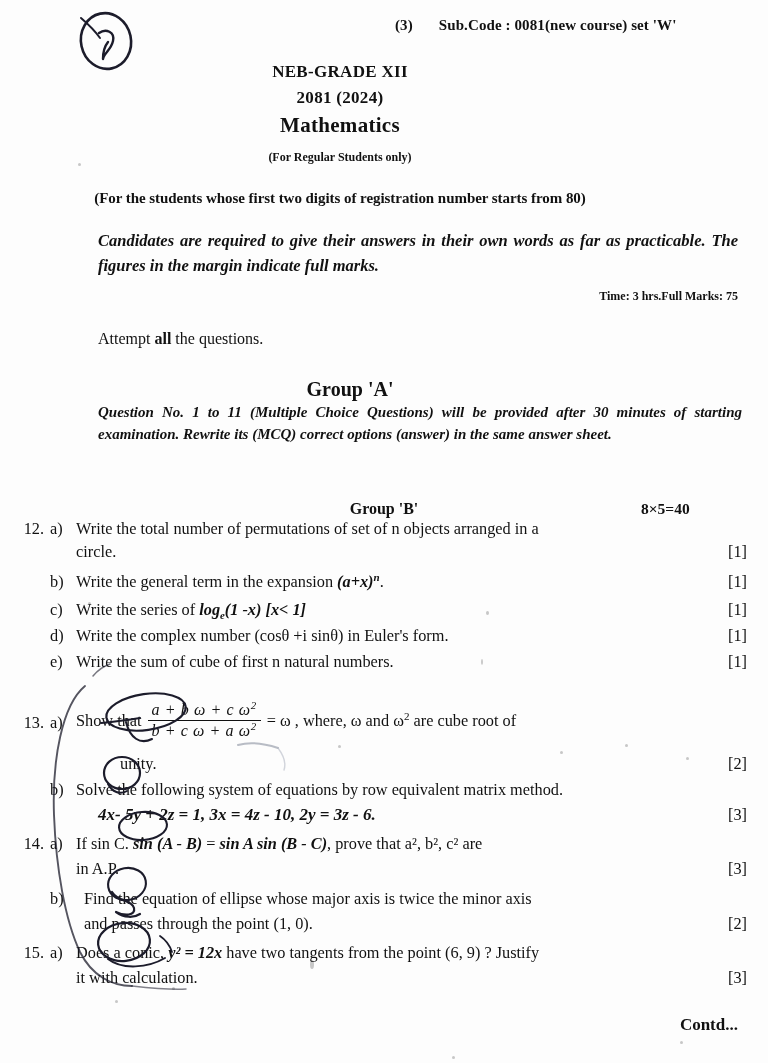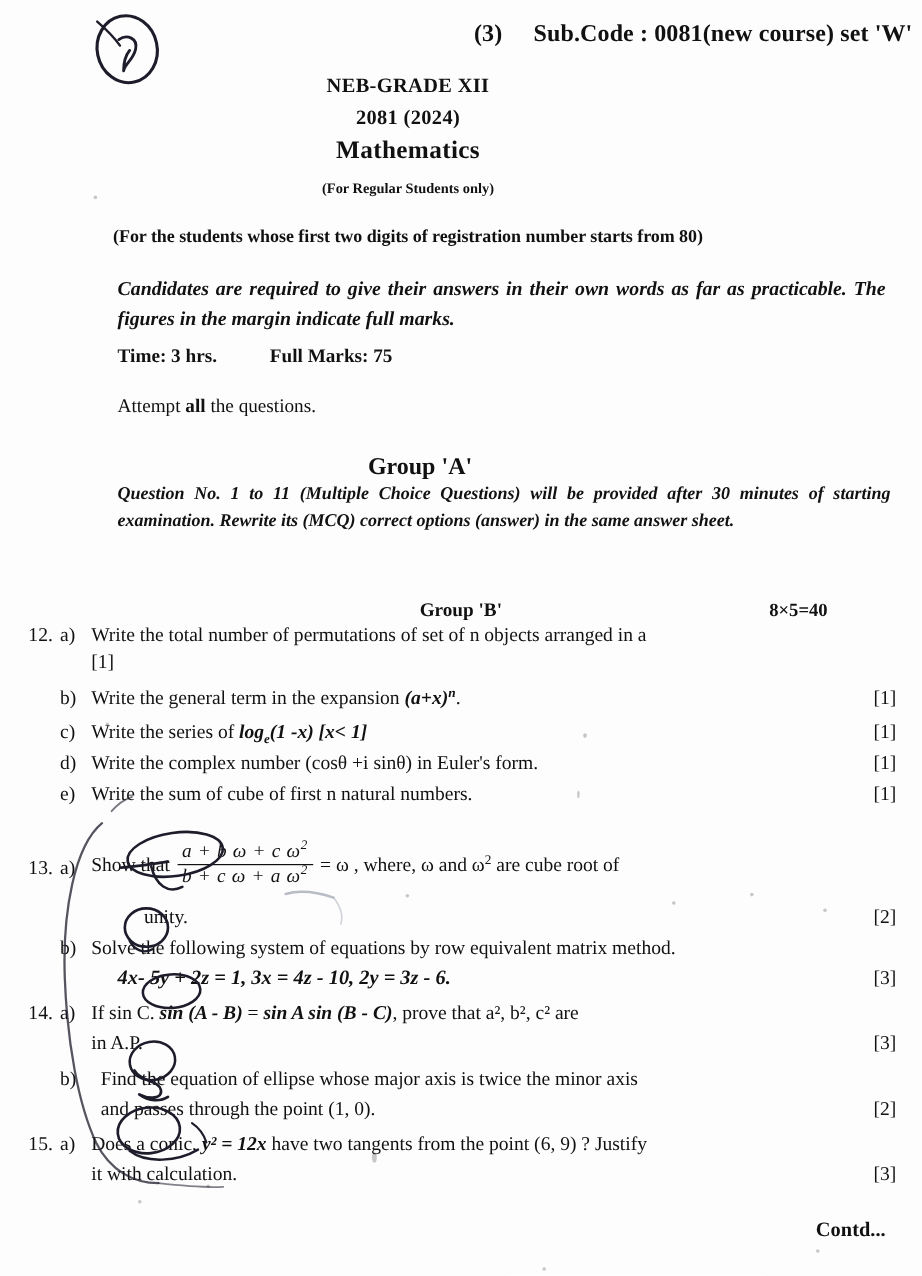--- a/index.html
+++ b/index.html
@@ -26,21 +26,21 @@
     border-radius: 50%;
     opacity: .55;
   }
 
   
   .hdr-right {
     position: absolute;
     top: 17px;
     left: 395px;
     font-weight: bold;
-    font-size: 20px;
+    font-size: 15px;
     letter-spacing: .1px;
     white-space: nowrap;
   }
   .hdr-right .pageno { margin-right: 26px; }
 
   .center-line {
     position: absolute;
     left: 0;
     width: 680px;
     text-align: center;
@@ -64,24 +64,23 @@
     line-height: 25px;
     text-align: justify;
   }
 
   .time-row {
     position: absolute;
     left: 98px;
     width: 640px;
     top: 289px;
     font-weight: bold;
-    font-size: 16px;
+    font-size: 12px;
     display: flex;
-    justify-content: flex-start;
-    gap: 44px;
+    justify-content: flex-end;
   }
 
   .attempt {
     position: absolute;
     left: 98px;
     top: 330px;
     font-size: 16px;
   }
   .attempt b { font-weight: bold; }
 
@@ -255,20 +254,21 @@
 
     <div class="qrow">
       <span class="qnum">12.</span>
       <span class="qlabel">a)</span>
       <span class="qtext">Write the total number of permutations of set of n objects arranged in a</span>
       <span class="qmark"></span>
     </div>
     <div class="qrow">
       <span class="qnum"></span>
       <span class="qlabel"></span>
+      <span class="qtext">circle.</span>
       <span class="qmark">[1]</span>
     </div>
 
     <div class="qrow" style="margin-top:7px;">
       <span class="qnum"></span>
       <span class="qlabel">b)</span>
       <span class="qtext"><span>Write the general term in the expansion </span><span class="bolditalic">(a+x)</span><sup class="sm bolditalic">n</sup><span>.</span></span>
       <span class="qmark">[1]</span>
     </div>
 

